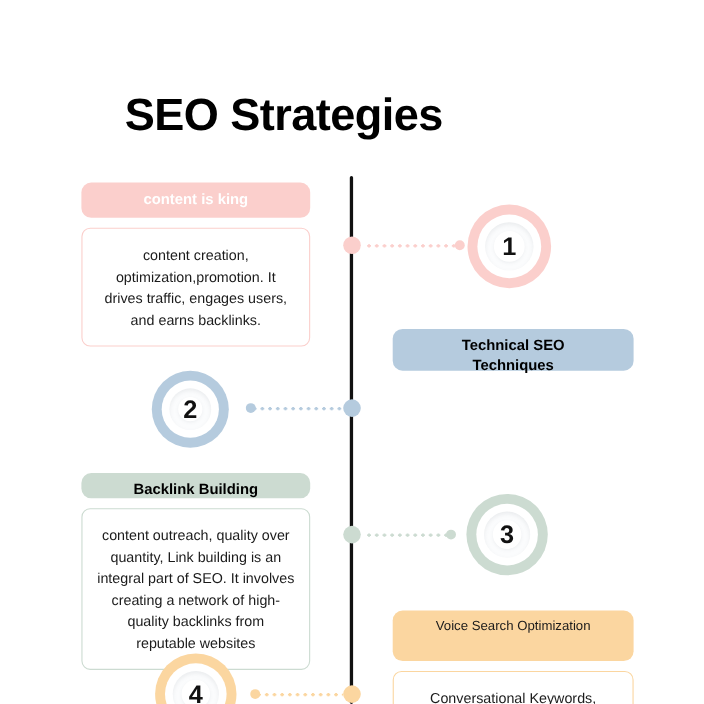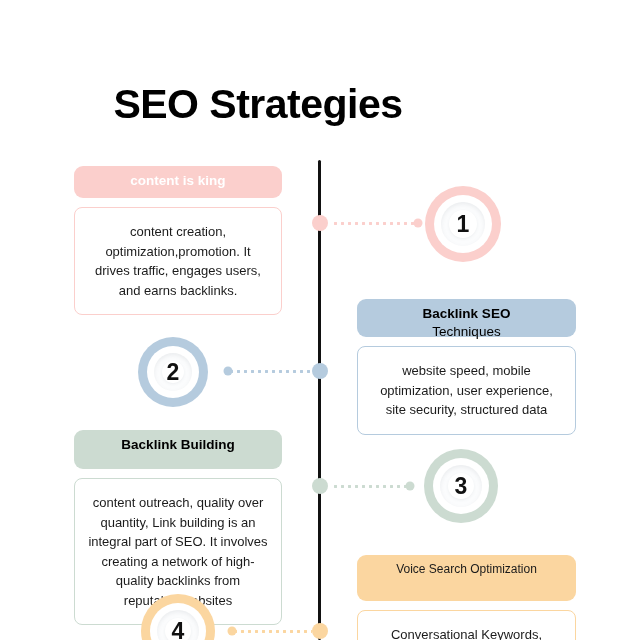--- a/index.html
+++ b/index.html
@@ -81,21 +81,21 @@
     justify-content: flex-start;
     text-align: center;
     padding: 6px 10px;
   }
   .block-header .head-main {
     font-weight: 700;
     font-size: 13.5px;
     line-height: 1.35;
   }
   .block-header .head-sub {
-    font-weight: 400;
+    font-weight: 700;
     font-size: 13.5px;
     line-height: 1.35;
   }
   .block-header.pink .head-main { color: #ffffff; }
   .block-header.large .head-main {
     font-weight: 400;
     font-size: 12px;
     color: #1b1b1b;
   }
 
@@ -185,35 +185,34 @@
 
   <div class="num-circle" id="circle-1" style="left: 425px; top: 186px; width: 76px; height: 76px; background: rgb(251, 207, 204);">
     <div class="inner-a"></div>
     <div class="inner-b"></div>
     <div class="inner-c"></div>
     <div class="num">1</div>
   </div>
 
   <div class="block" id="block-2" style="left:357px; top:299px; width:219px;">
     <div class="block-header" id="head-2" style="height: 38px; background: rgb(181, 203, 222);">
-      <div class="head-main">Backlink SEO</div>
+      <div class="head-main">Technical SEO</div>
       <div class="head-sub">Techniques</div>
     </div>
-    <div class="block-body" id="body-2" style="border-color: rgb(181, 203, 222);">website speed, mobile optimization, user experience, site security, structured data</div>
   </div>
 
   <div class="num-circle" id="circle-2" style="left: 138px; top: 337px; width: 70px; height: 70px; background: rgb(181, 203, 222);">
     <div class="inner-a"></div>
     <div class="inner-b"></div>
     <div class="inner-c"></div>
     <div class="num">2</div>
   </div>
 
   <div class="block" id="block-3" style="left:74px; top:430px; width:208px;">
-    <div class="block-header" id="head-3" style="height: 39px; background: rgb(204, 219, 209);">
+    <div class="block-header" id="head-3" style="height: 23px; background: rgb(204, 219, 209);">
       <div class="head-main">Backlink Building</div>
     </div>
     <div class="block-body" id="body-3" style="border-color: rgb(204, 219, 209);">content outreach, quality over quantity, Link building is an integral part of SEO. It involves creating a network of high-quality backlinks from reputable websites</div>
   </div>
 
   <div class="num-circle" id="circle-3" style="left: 424px; top: 449px; width: 74px; height: 74px; background: rgb(204, 219, 209);">
     <div class="inner-a"></div>
     <div class="inner-b"></div>
     <div class="inner-c"></div>
     <div class="num">3</div>

